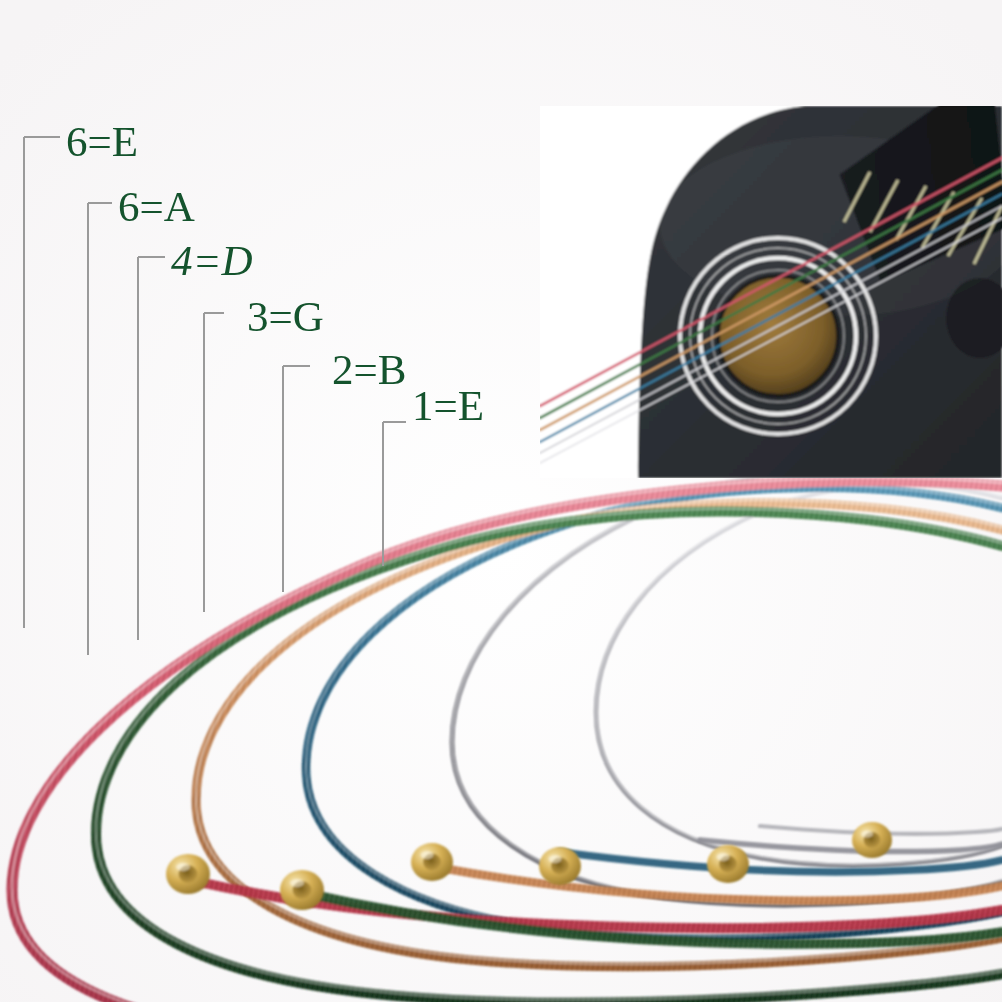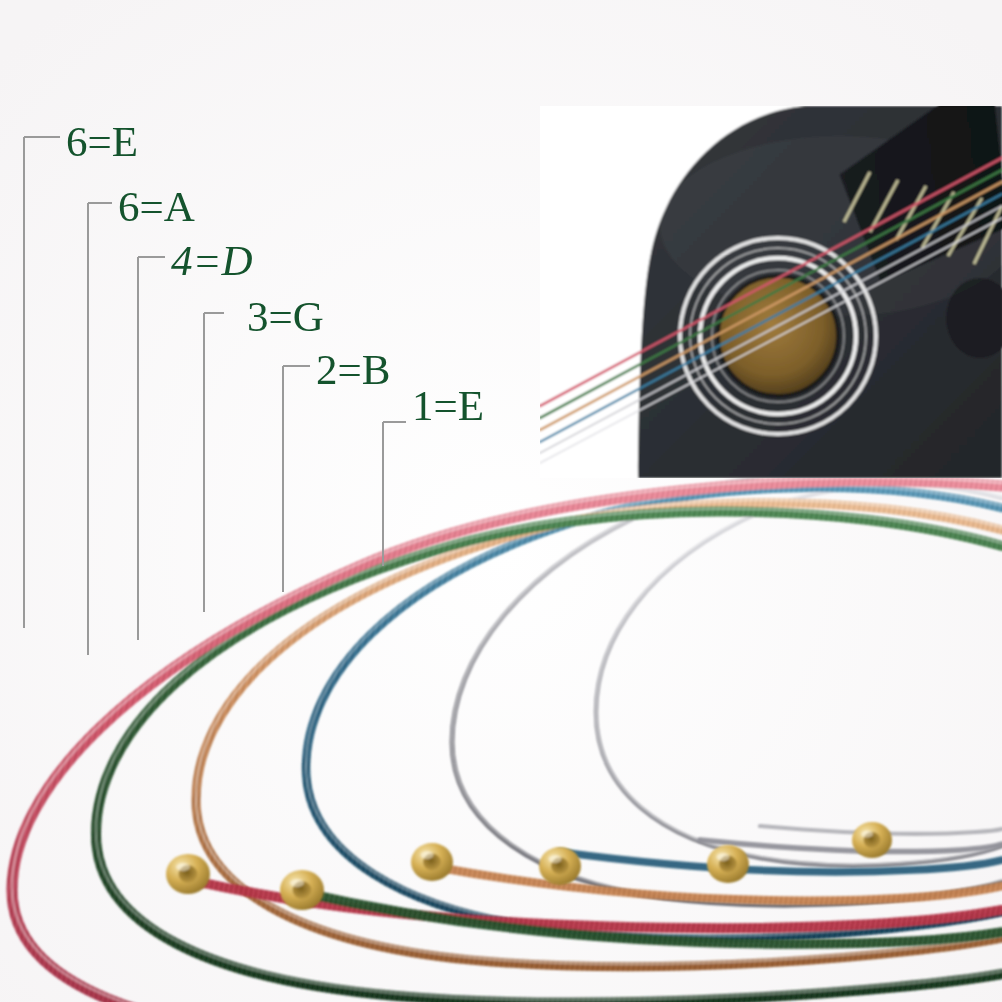--- a/index.html
+++ b/index.html
@@ -351,16 +351,16 @@
       <path d="M 283,366 L 283,592 M 283,366 L 310,366"></path>
 
       <path d="M 383,422 L 383,566 M 383,422 L 406,422"></path>
     </g>
   </svg>
 
   <div class="callout-label" style="left:66px; top:120px;">6=E</div>
   <div class="callout-label" style="left:118px; top:185px;">6=A</div>
   <div class="callout-label" style="left:171px; top:239px;font-style:italic;">4=D</div>
   <div class="callout-label" style="left:228px; top:295px;margin-left:19px;">3=G</div>
-  <div class="callout-label" style="left:316px; top:348px;">2=B</div>
+  <div class="callout-label" style="left:332px; top:348px;">2=B</div>
   <div class="callout-label" style="left:412px; top:384px;">1=E</div>
 
 </div>
 
 </body></html>

